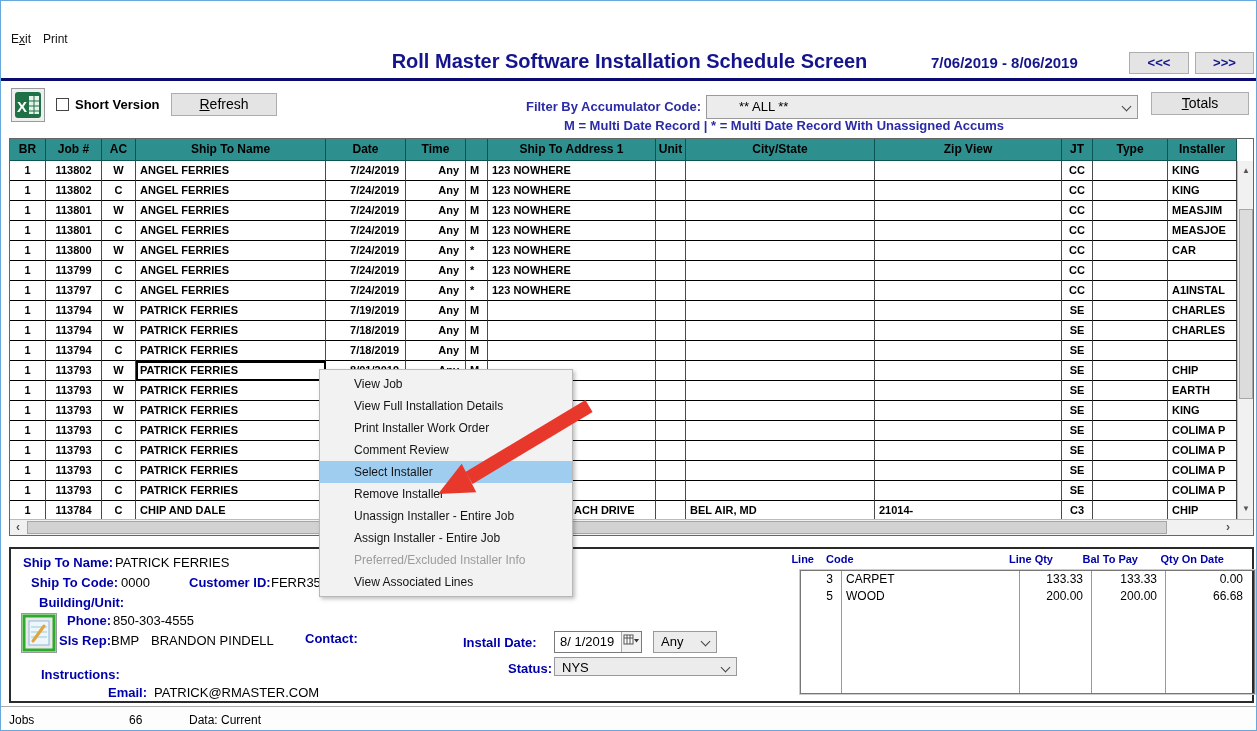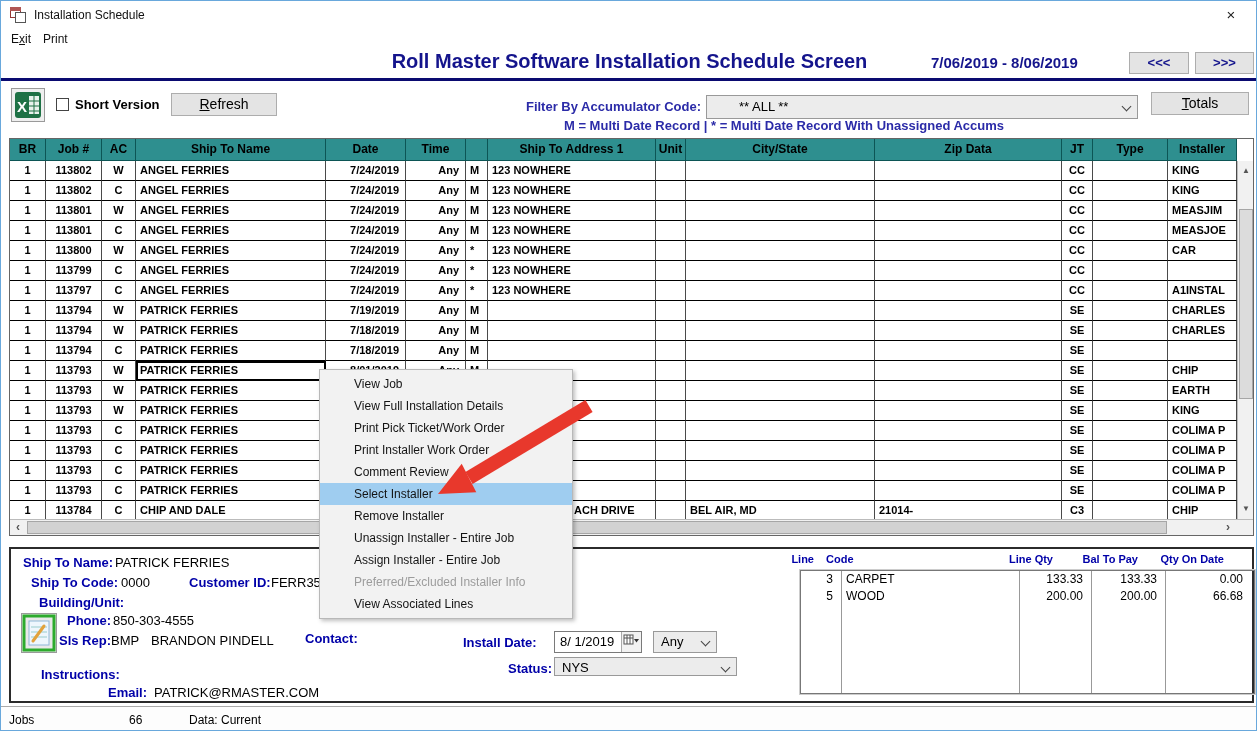--- a/index.html
+++ b/index.html
@@ -78,29 +78,20 @@
   .mi{height:22px;line-height:22px;padding-left:34px;font-size:12px;color:#141414;white-space:nowrap}
   .mi.hl{background:#9fcdf0}
   .mi.dis{color:#9c9c9c}
   .arrow-svg{left:415px;top:388px;z-index:60;pointer-events:none}
 </style>
 </head>
 <body>
 
 <div class="stage">
 
-  <div class="abs titlebar">
-    <div class="abs app-icon">
-      <div class="b1"></div>
-        <div class="b1t"></div>
-        <div class="b2"></div>
-    </div>
-    <div class="abs title-text">Installation Schedule</div>
-    <div class="abs close-x">×</div>
-  </div>
 
   <div class="abs menubar">
     <span class="mb" style="left:10px"><span>E</span><u>x</u><span>it</span></span>
     <span class="mb" style="left:42px">Print</span>
   </div>
 
   <div class="abs hdr-title">Roll Master Software Installation Schedule Screen</div>
   <div class="abs hdr-range">7/06/2019 - 8/06/2019</div>
   <div class="abs navbtn" style="left:1128px;top:51px;width:60px;height:22px">&lt;&lt;&lt;</div>
   <div class="abs navbtn" style="left:1194px;top:51px;width:59px;height:22px">&gt;&gt;&gt;</div>
@@ -133,21 +124,21 @@
         <div class="gh" style="width: 36px;">BR</div>
         <div class="gh" style="width: 56px;">Job #</div>
         <div class="gh" style="width: 34px;">AC</div>
         <div class="gh" style="width: 190px;">Ship To Name</div>
         <div class="gh" style="width: 80px;">Date</div>
         <div class="gh" style="width: 60px;">Time</div>
         <div class="gh" style="width: 22px;"></div>
         <div class="gh" style="width: 168px;">Ship To Address 1</div>
         <div class="gh" style="width: 30px;">Unit</div>
         <div class="gh" style="width: 189px;">City/State</div>
-        <div class="gh" style="width: 187px;">Zip Data</div>
+        <div class="gh" style="width: 187px;">Zip View</div>
         <div class="gh" style="width: 31px;">JT</div>
         <div class="gh" style="width: 75px;">Type</div>
         <div class="gh" style="width: 69px;">Installer</div>
       </div>
     <div class="gbody" id="grid-rows">
         <div class="gr">
           <div class="gc ac" style="width: 36px;">1</div>
           <div class="gc ac" style="width: 56px;">113802</div>
           <div class="gc ac" style="width: 34px;">W</div>
           <div class="gc al" style="width: 190px;">ANGEL FERRIES</div>
@@ -537,21 +528,20 @@
 
   <div class="abs statusbar">
     <span style="left:8px">Jobs</span>
     <span style="left:128px">66</span>
     <span style="left:188px">Data: Current</span>
   </div>
 
   <div class="abs ctxmenu" id="ctx-menu">
       <div class="mi">View Job</div>
       <div class="mi">View Full Installation Details</div>
-      <div class="mi">Print Pick Ticket/Work Order</div>
       <div class="mi">Print Installer Work Order</div>
       <div class="mi">Comment Review</div>
       <div class="mi hl">Select Installer</div>
       <div class="mi">Remove Installer</div>
       <div class="mi">Unassign Installer - Entire Job</div>
       <div class="mi">Assign Installer - Entire Job</div>
       <div class="mi dis">Preferred/Excluded Installer Info</div>
       <div class="mi">View Associated Lines</div>
     </div>
 

